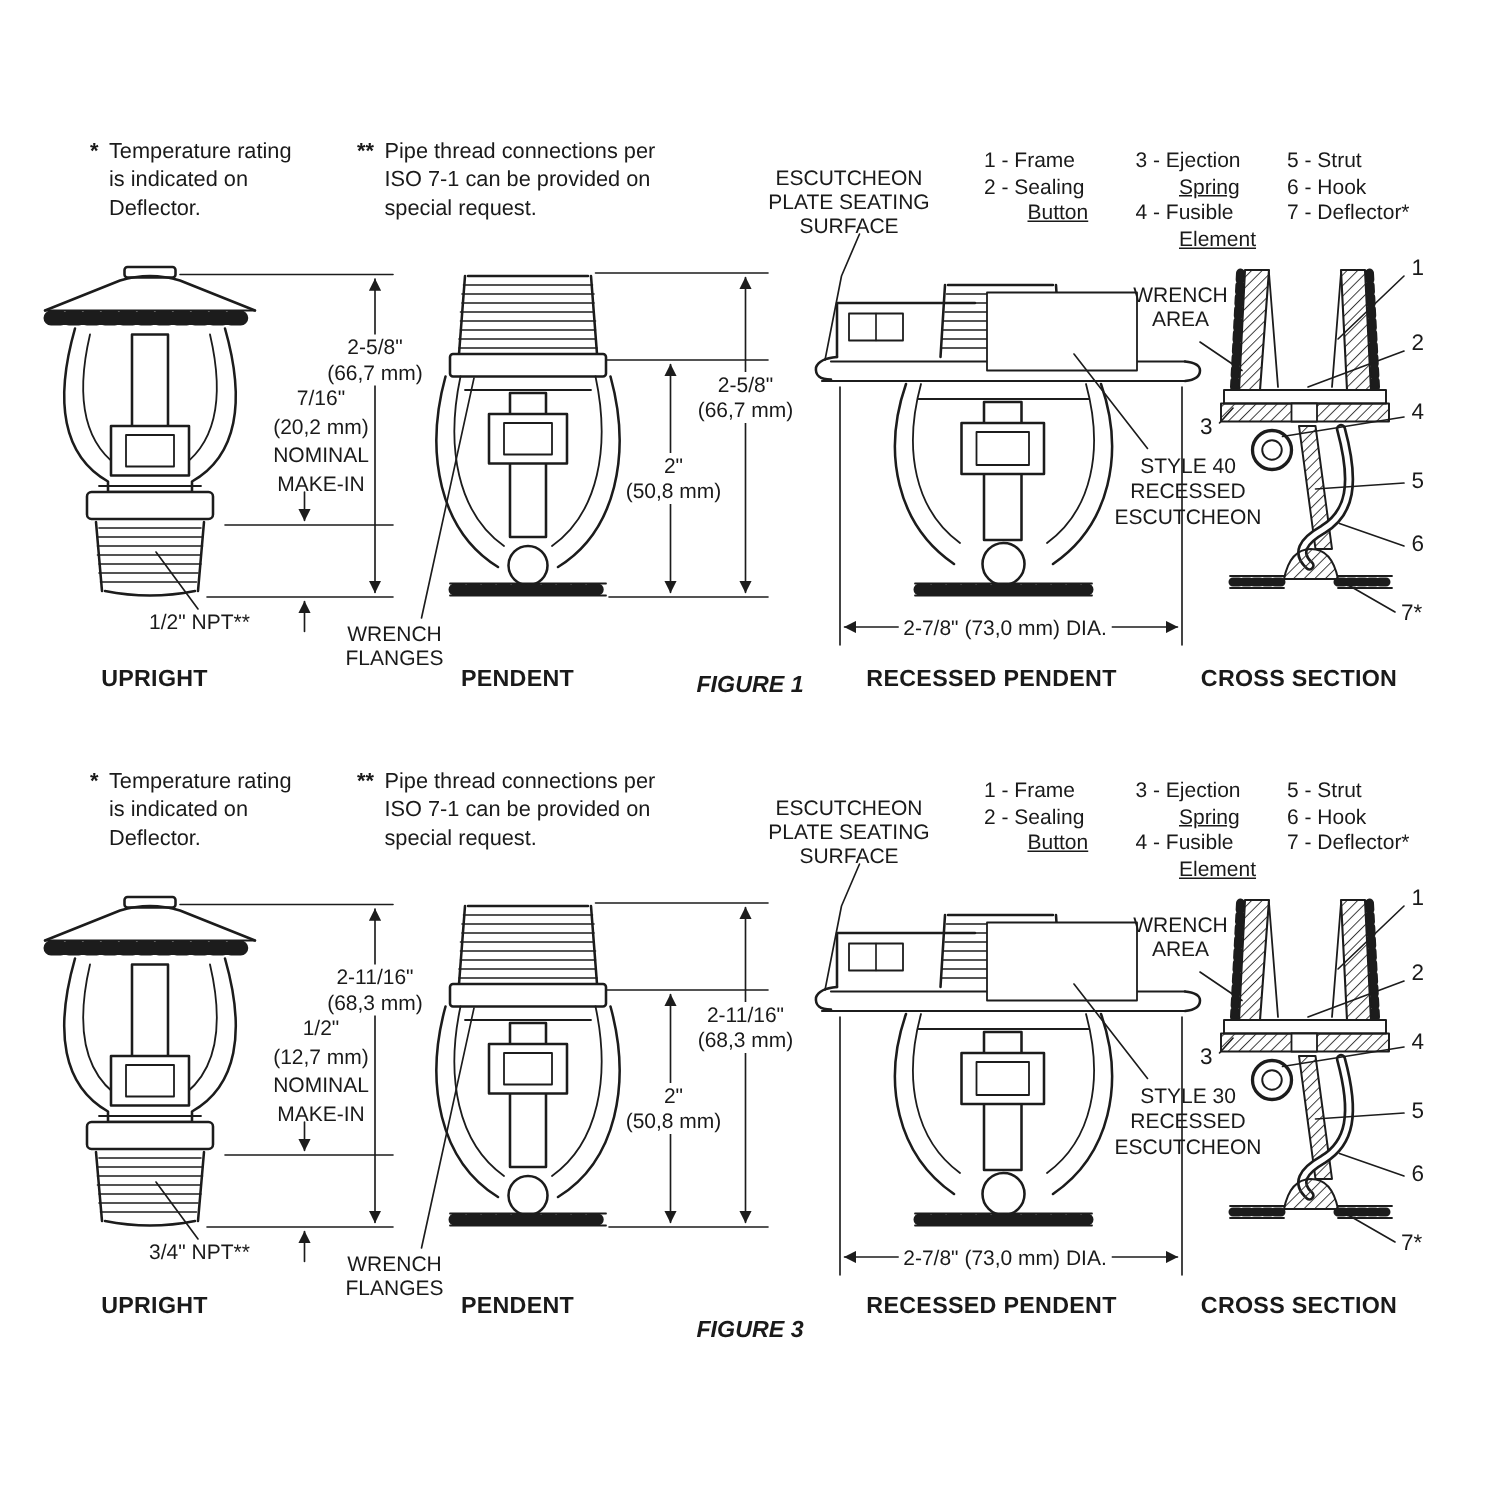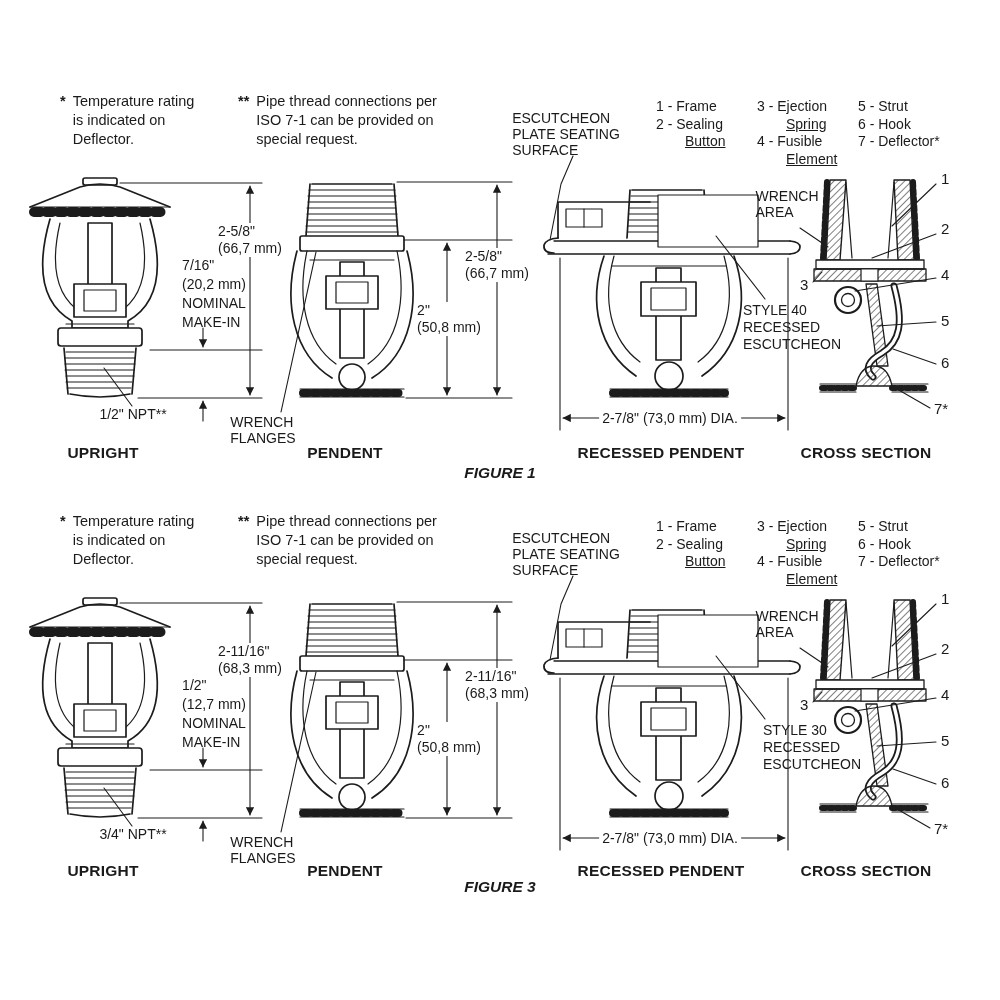--- a/index.html
+++ b/index.html
@@ -1,21 +1,21 @@
 <!DOCTYPE html>
 <html><head>
 <meta charset="utf-8">
 <style>
   html,body{margin:0;padding:0;background:#fff;}
   .page{position:relative;width:1000px;height:1000px;background:#fff;overflow:hidden;
         font-family:"Liberation Sans","DejaVu Sans",sans-serif;color:#1a1a1a;}
   .fig{position:absolute;left:0;width:1000px;height:420px;}
   .artlayer{position:absolute;left:0;top:0;z-index:0;}
   .t{position:absolute;z-index:2;font-size:14px;line-height:17px;white-space:nowrap;color:#1a1a1a;}
-  .ctr{transform:translateX(-50%);text-align:left;}
+  .ctr{transform:translateX(-50%);text-align:center;}
   .wbg{background:#fff;padding:0 3px;}
   .note{display:flex;gap:7px;font-size:14.5px;line-height:19px;}
   .note .star{font-weight:bold;}
   .legendcol{font-size:14px;line-height:17.5px;}
   .indent{padding-left:29px;text-decoration:underline;}
   .cap{font-weight:bold;font-size:15.5px;letter-spacing:.2px;}
   .figtitle{font-weight:bold;font-style:italic;font-size:15.5px;}
   .callout{font-size:15px;}
   .smalllbl{font-size:14px;line-height:16px;}
   .mklbl{font-size:14px;line-height:19px;}
@@ -255,21 +255,21 @@
     <div class="t callout" style="left:800px;top:188px">3</div>
     <div class="t callout" style="left:941px;top:178px">4</div>
     <div class="t callout" style="left:941px;top:224px">5</div>
     <div class="t callout" style="left:941px;top:266px">6</div>
     <div class="t callout" style="left:934px;top:312px">7*</div>
 
     <div class="t ctr cap" style="left:103px;top:356px">UPRIGHT</div>
     <div class="t ctr cap" style="left:345px;top:356px">PENDENT</div>
     <div class="t ctr cap" style="left:661px;top:356px">RECESSED PENDENT</div>
     <div class="t ctr cap" style="left:866px;top:356px">CROSS SECTION</div>
-    <div class="t ctr figtitle" style="left:500px;top:376px">FIGURE 1</div>
+    <div class="t ctr figtitle" style="left:500px;top:360px">FIGURE 1</div>
   </section>
 
   <section class="fig" style="top:508px">
     <svg class="artlayer" width="1000" height="420" viewBox="0 0 1000 420">
       <use href="#figart"></use>
     </svg>
 
     <div class="t note" style="left:60px;top:4px">
       <span class="star">*</span>
       <span>
@@ -338,21 +338,21 @@
     <div class="t ctr smalllbl" style="left:263px;top:326px">
       <div>WRENCH</div>
       <div>FLANGES</div>
     </div>
 
     <div class="t ctr smalllbl" style="left:787px;top:100px">
       <div>WRENCH</div>
       <div>AREA</div>
     </div>
 
-    <div class="t ctr" style="left:812px;top:214px">
+    <div class="t ctr" style="left:792px;top:214px">
       <div>STYLE 30</div>
       <div>RECESSED</div>
       <div>ESCUTCHEON</div>
     </div>
 
     <div class="t ctr wbg" style="left:670px;top:322px">2-7/8" (73,0 mm) DIA.</div>
 
     <div class="t callout" style="left:941px;top:82px">1</div>
     <div class="t callout" style="left:941px;top:132px">2</div>
     <div class="t callout" style="left:800px;top:188px">3</div>

